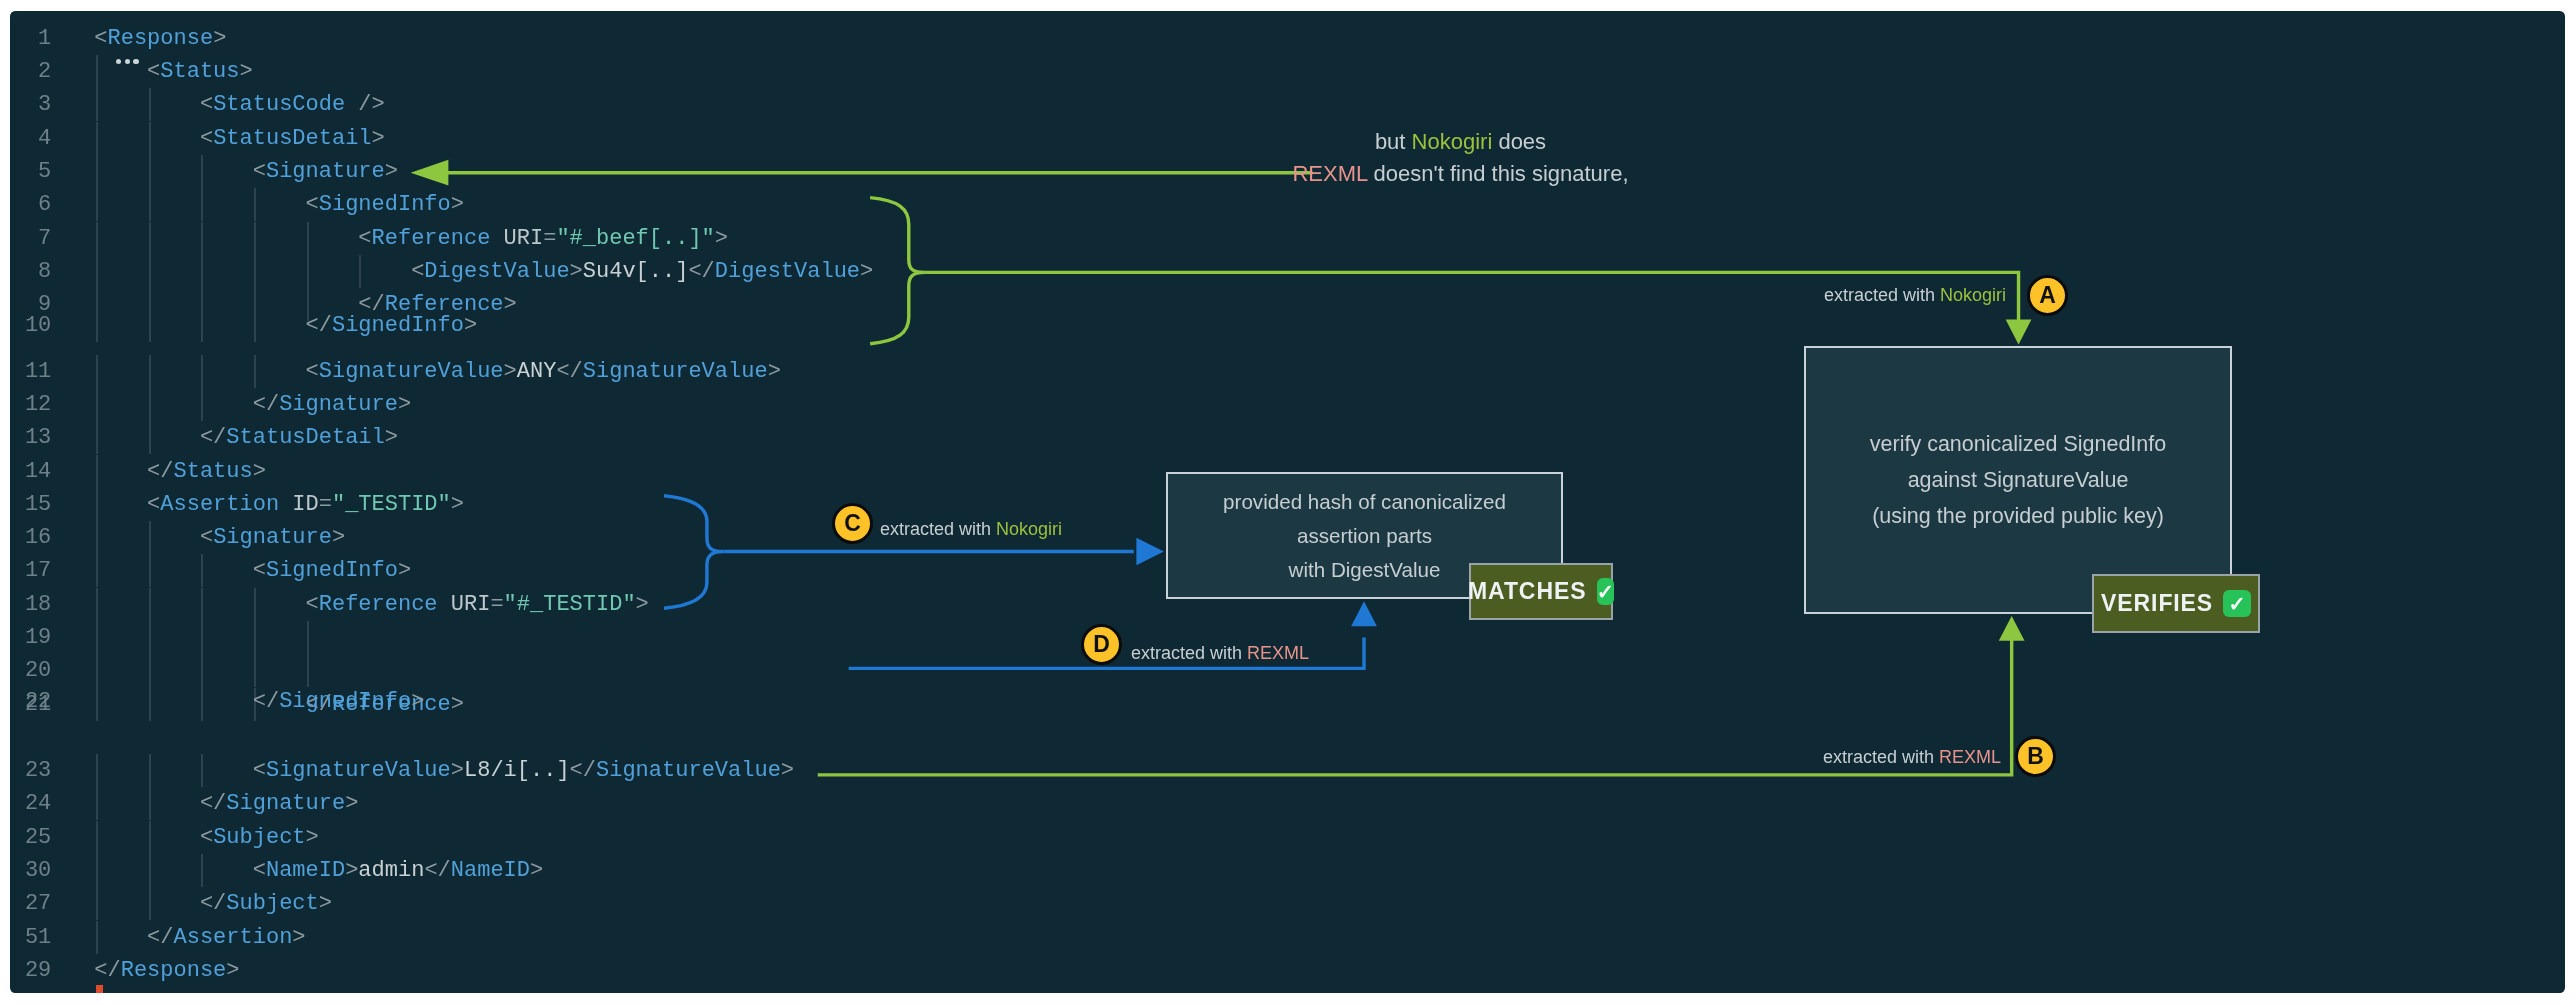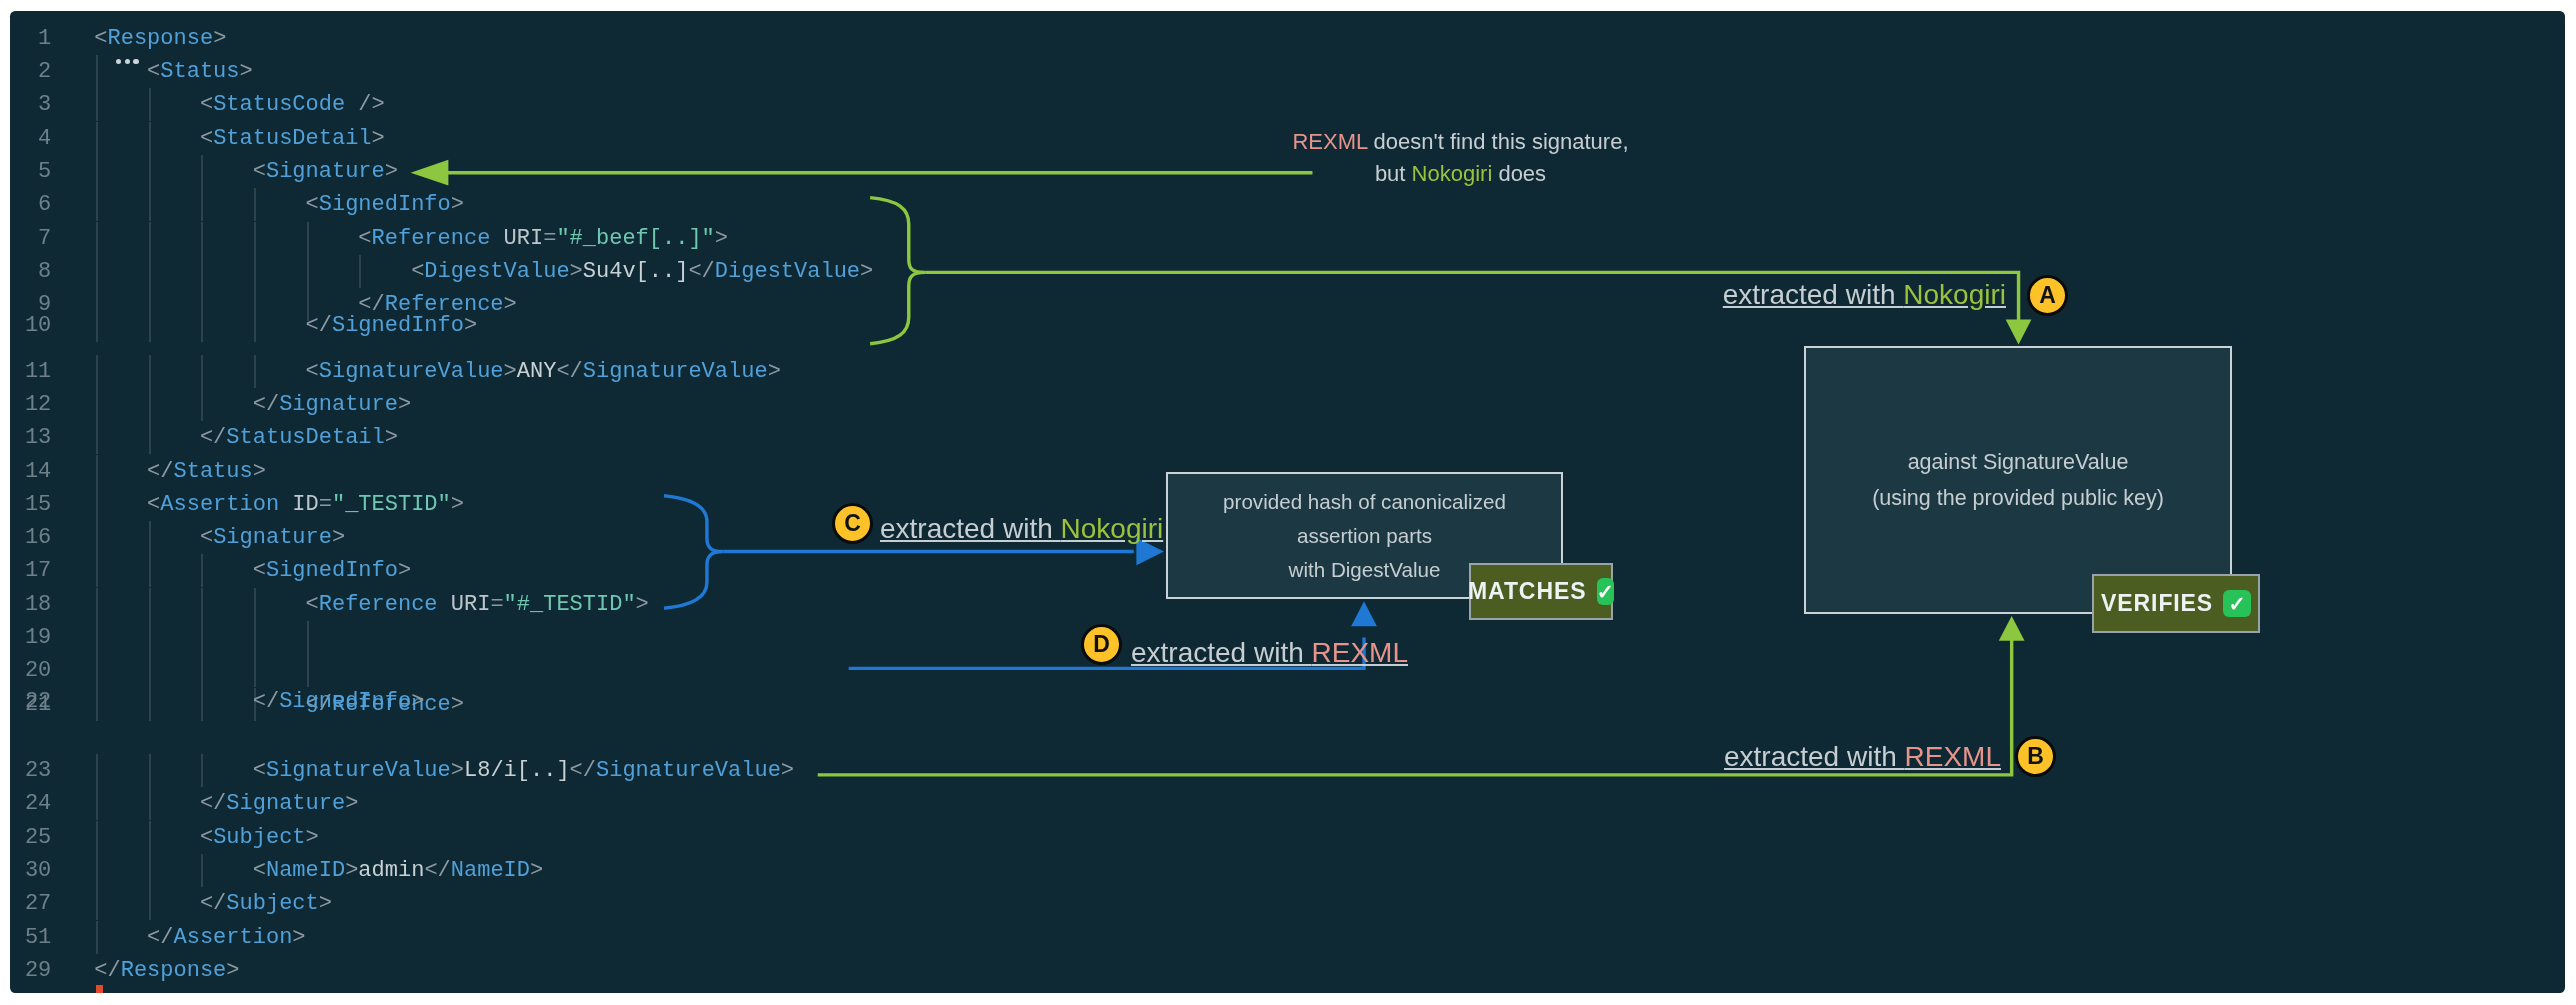--- a/index.html
+++ b/index.html
@@ -33,21 +33,21 @@
   svg.overlay{position:absolute;left:0;top:0;pointer-events:none;}
   .ln-green{stroke:#8dc63f;stroke-width:4;fill:none;}
   .hd-green{fill:#8dc63f;stroke:none;}
   .ln-blue{stroke:#1e78d4;stroke-width:4;fill:none;}
   .hd-blue{fill:#1e78d4;stroke:none;}
 
   .note{position:absolute;left:1220px;top:126px;width:481px;text-align:center;
         font-size:22px;line-height:32px;color:#c7ced2;}
   .lib-green{color:#9cc13c;} .lib-salmon{color:#e8938c;}
 
-  .lbl{position:absolute;font-size:28px;line-height:24px;color:#c7ced2;white-space:nowrap;text-decoration:underline;}
+  .lbl{position:absolute;font-size:18px;line-height:24px;color:#c7ced2;white-space:nowrap;}
   .lbl-a{right:570px;top:283px;text-align:right;}
   .lbl-b{right:575px;top:745px;text-align:right;}
   .lbl-c{left:880px;top:517px;}
   .lbl-d{left:1131px;top:641px;}
 
   .marker{position:absolute;width:41px;height:41px;border-radius:50%;background:#fdc227;
           border:3.4px solid #0b0b0b;box-sizing:border-box;display:flex;align-items:center;
           justify-content:center;font-weight:bold;font-size:23px;color:#111;}
   .mk-a{left:2027px;top:275px;} .mk-b{left:2015px;top:736px;}
   .mk-c{left:832px;top:503px;}  .mk-d{left:1081px;top:624px;}
@@ -305,40 +305,41 @@
     <polygon class="hd-blue" points="1355,642 1323,626 1323,658"></polygon>
   </g>
 
   <g>
     <path class="ln-blue" d="M988 778 H1588 V742"></path>
     <polygon class="hd-blue" points="1588,700 1573,729 1603,729"></polygon>
   </g>
 </svg>
 
 <div class="note">
+  <div><span>but </span><span class="lib-green">Nokogiri</span><span> does</span></div>
   <div><span class="lib-salmon">REXML</span><span> doesn't find this signature,</span></div>
-  <div><span>but </span><span class="lib-green">Nokogiri</span><span> does</span></div>
 </div>
 
 <div class="lbl lbl-a"><span>extracted with </span><span class="lib-green">Nokogiri</span></div>
 <div class="lbl lbl-b"><span>extracted with </span><span class="lib-salmon">REXML</span></div>
 <div class="lbl lbl-c"><span>extracted with </span><span class="lib-green">Nokogiri</span></div>
 <div class="lbl lbl-d"><span>extracted with </span><span class="lib-salmon">REXML</span></div>
 
 <div class="marker mk-a">A</div>
 <div class="marker mk-b">B</div>
 <div class="marker mk-c">C</div>
 <div class="marker mk-d">D</div>
 
 <div class="flowbox box-compare">
   <div>provided hash of canonicalized</div>
   <div>assertion parts</div>
   <div>with DigestValue</div>
 </div>
 <div class="flowbox box-verify">
+  <div>verify canonicalized SignedInfo</div>
   <div>against SignatureValue</div>
   <div>(using the provided public key)</div>
 </div>
 
 <div class="badge badge-matches">
   <span>MATCHES</span>
   <span class="check">✓</span>
 </div>
 <div class="badge badge-verifies">
   <span>VERIFIES</span>

